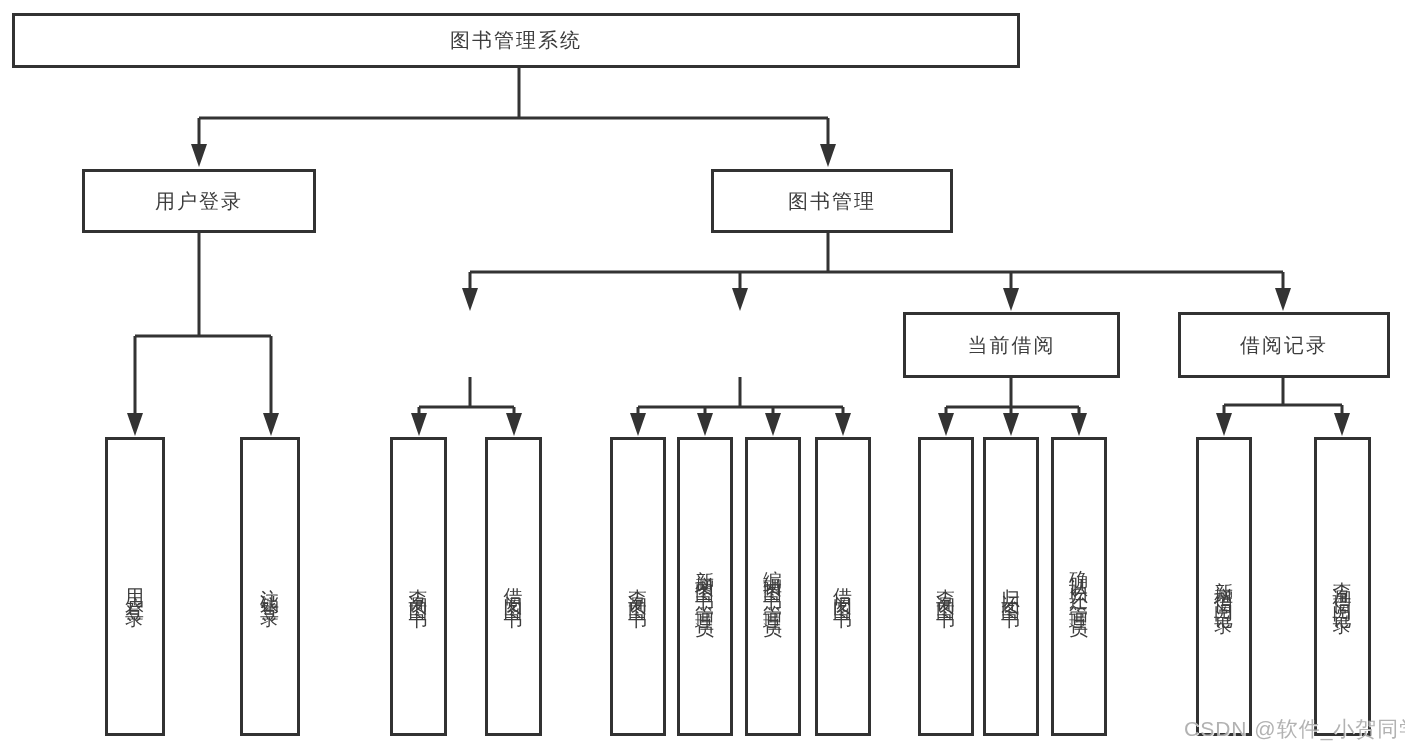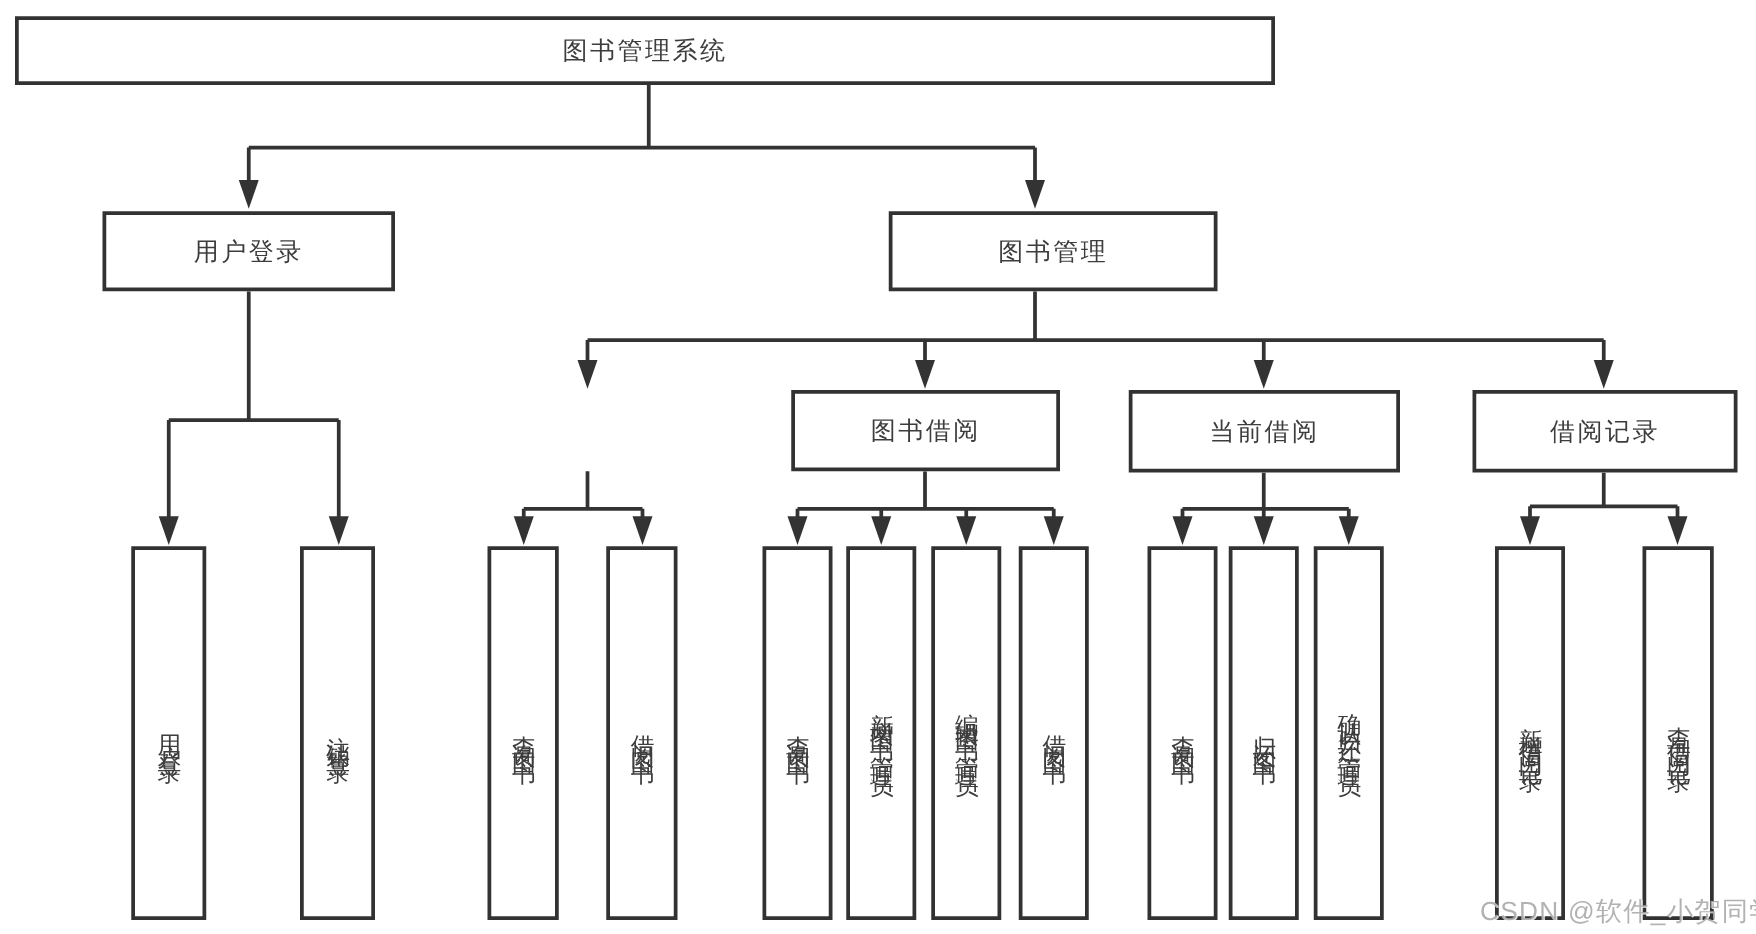--- a/index.html
+++ b/index.html
@@ -20,21 +20,21 @@
   .connectors path { stroke:#333333; stroke-width:3; fill:none; }
   .connectors polygon { fill:#333333; stroke:none; }
   .watermark {
     position:absolute; left:1184px; top:715px; font-size:21px;
     color:rgba(170,170,170,0.9); letter-spacing:1px; white-space:nowrap;
     text-shadow:1px 1px 0 rgba(255,255,255,0.85); z-index:5;
   }
   
   .b-root      { left:12px;   top:13px;  width:1008px; height:55px; }
   .b-login     { left:82px;   top:169px; width:234px;  height:64px; }
-  .b-mgmt      { left:711px;  top:169px; width:263px;  height:64px; }
+  .b-mgmt      { left:711px;  top:169px; width:242px;  height:64px; }
   .b-new       { left:363px;  top:312px; width:214px;  height:65px; }
   .b-borrow    { left:633px;  top:312px; width:215px;  height:65px; }
   .b-current   { left:903px;  top:312px; width:217px;  height:66px; }
   .b-records   { left:1178px; top:312px; width:212px;  height:66px; }
   .leaf        { top:437px; height:299px; }
   .b-login0    { left:105px;  width:60px; }
   .b-login1    { left:240px;  width:60px; }
   .b-new0      { left:390px;  width:57px; }
   .b-new1      { left:485px;  width:57px; }
   .b-borrow0   { left:610px;  width:56px; }
@@ -100,21 +100,20 @@
       <polygon points="1224,436 1216,413 1232,413"></polygon>
       <polygon points="1342,436 1334,413 1350,413"></polygon>
     </g>
   </svg>
 
   <div class="box b-root">图书管理系统</div>
 
   <div class="box b-login">用户登录</div>
   <div class="box b-mgmt">图书管理</div>
 
-  <div class="box b-borrow">图书借阅</div>
   <div class="box b-current">当前借阅</div>
   <div class="box b-records">借阅记录</div>
 
   <div class="box vbox leaf b-login0">用户登录</div>
   <div class="box vbox leaf b-login1">注销登录</div>
 
   <div class="box vbox leaf b-new0">查询图书</div>
   <div class="box vbox leaf b-new1">借阅图书</div>
 
   <div class="box vbox leaf b-borrow0">查询图书</div>

